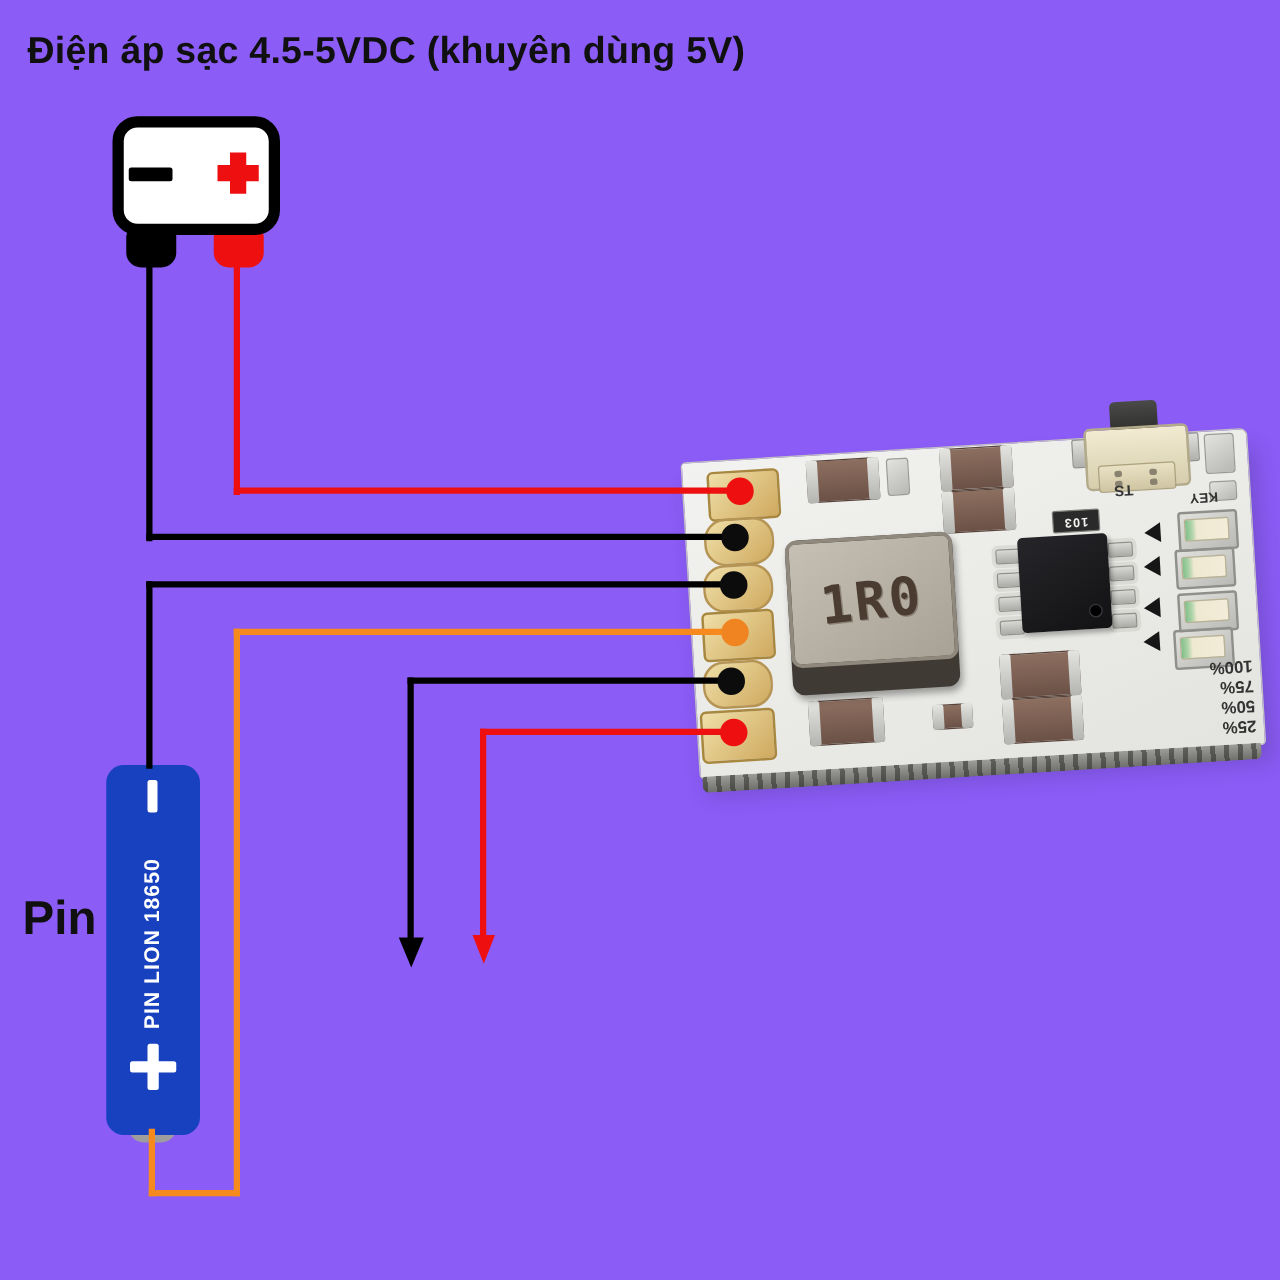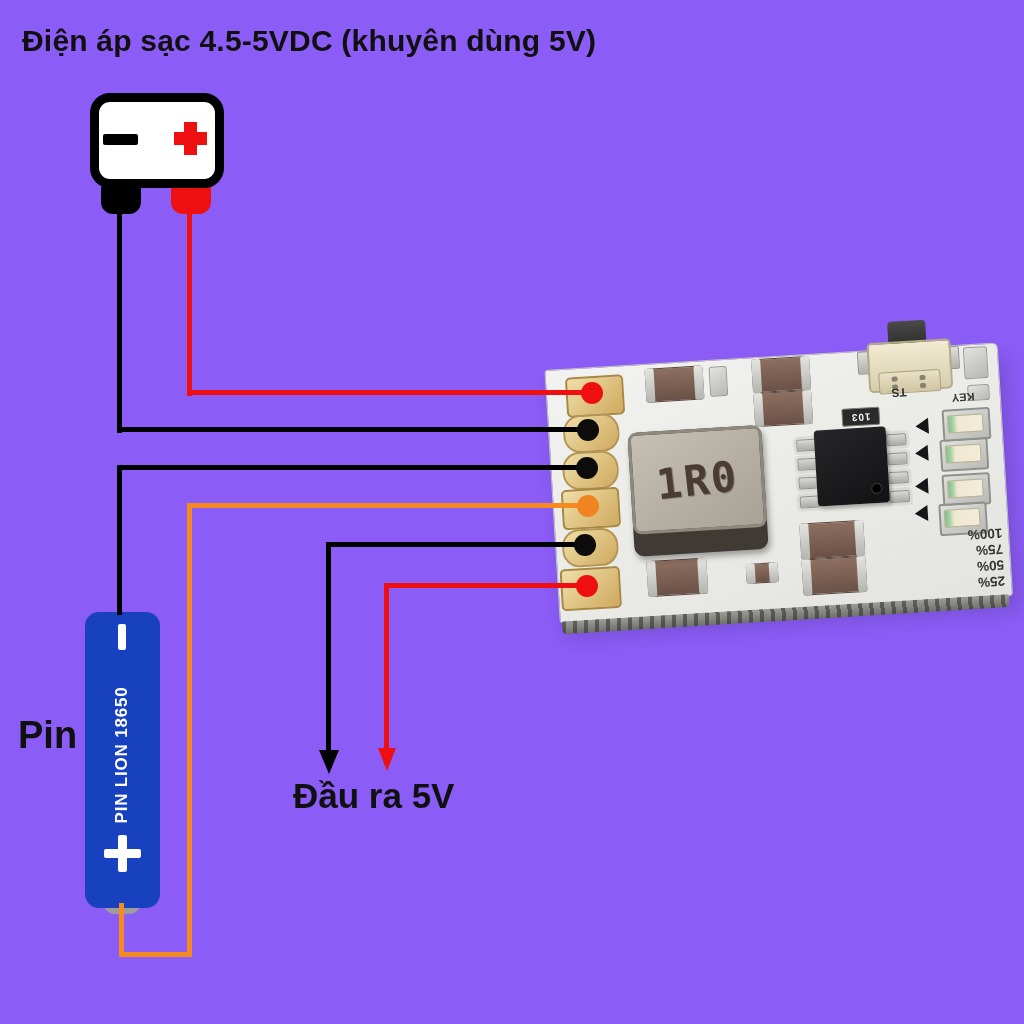--- a/index.html
+++ b/index.html
@@ -113,21 +113,20 @@
     <div class="abs bat-nub"></div>
     <div class="abs bat-body"></div>
     <div class="abs bat-minus"></div>
     <div class="abs bat-plus-h"></div>
     <div class="abs bat-plus-v"></div>
     <div class="abs bat-label-wrap">
       <span class="bat-label">PIN LION 18650</span>
     </div>
   </div>
   <div class="abs pin-label">Pin</div>
-  <div class="abs out-label">Đầu ra 5V</div>
 
   <div class="abs pcb">
     <div class="pcb-face">
 
       <div class="gold rect" style="left:19px;top:8px;width:54px;height:36px;"></div>
       <div class="gold oval" style="left:14px;top:46px;width:52px;height:34px;"></div>
       <div class="gold oval" style="left:11px;top:83px;width:52px;height:34px;"></div>
       <div class="gold rect" style="left:8px;top:120px;width:54px;height:36px;"></div>
       <div class="gold oval" style="left:6px;top:160px;width:52px;height:34px;"></div>
       <div class="gold rect" style="left:2px;top:199px;width:56px;height:38px;"></div>

